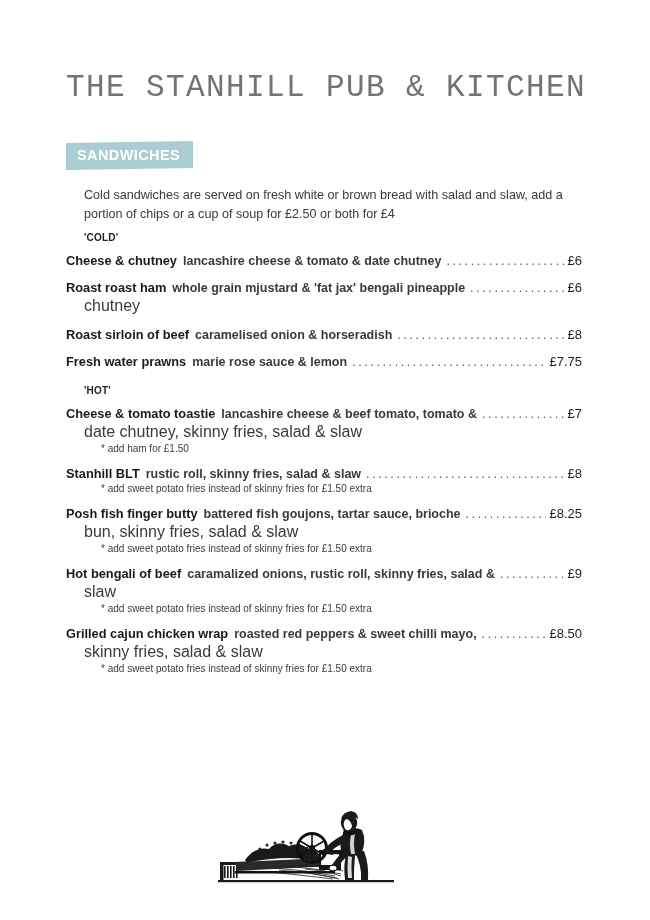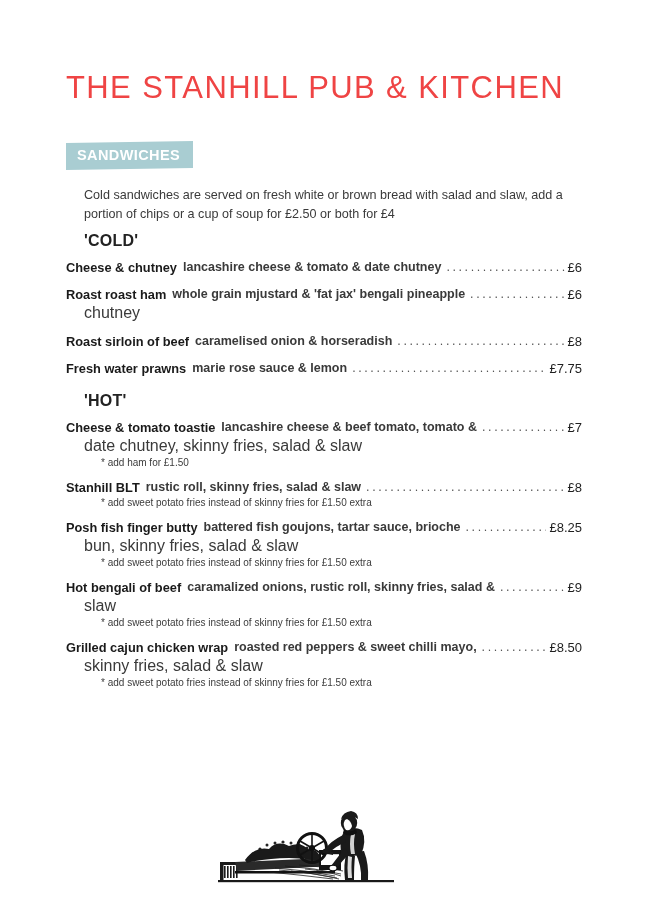--- a/index.html
+++ b/index.html
@@ -25,22 +25,23 @@
   }
 
   
   .menu-title {
     position: absolute;
     left: 66px;
     top: 70px;
     font-size: 31px;
     font-weight: 300;
     letter-spacing: 1.4px;
-    color: #ef4444;
-    white-space: nowrap;
+    color: #737373;
+    white-space: nowrap;
+    font-family: Liberation Mono, monospace;
   }
 
   
   .section-banner {
     position: absolute;
     left: 66px;
     top: 142px;
     background: #a9cdd2;
     padding: 5px 13px 6px 11px;
     transform: skewY(-0.9deg);
@@ -67,36 +68,36 @@
 
   
   .content {
     position: absolute;
     left: 66px;
     top: 232px;
     width: 516px;
   }
 
   .group-heading {
-    font-size: 16px;
+    font-size: 10px;
     font-weight: bold;
     color: #222;
     margin: 0 0 10px 18px;
     letter-spacing: 0.2px;
   }
   .group-heading.hot {
     margin-top: 16px;
   }
 
   .item {
     margin-bottom: 12px;
   }
   .item-main {
     display: flex;
-    align-items: flex-start;
+    align-items: center;
     width: 100%;
   }
   .item-name {
     font-size: 12.8px;
     font-weight: bold;
     color: #1a1a1a;
     white-space: nowrap;
     flex: 0 0 auto;
   }
   .item-desc {

